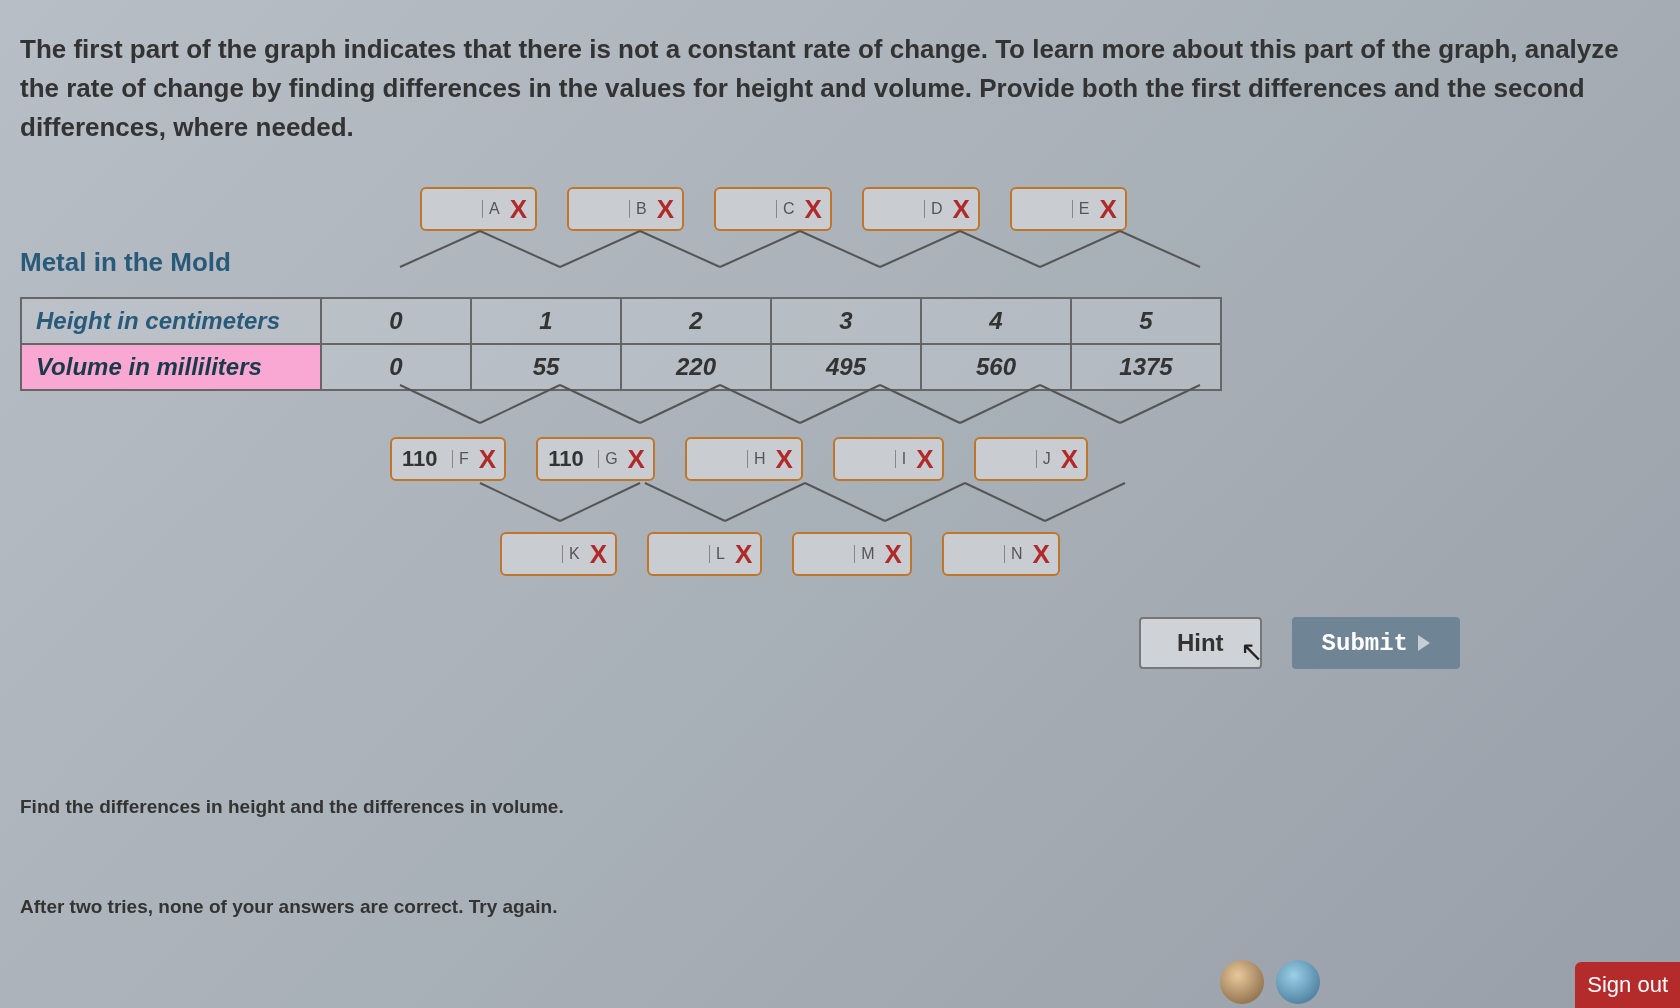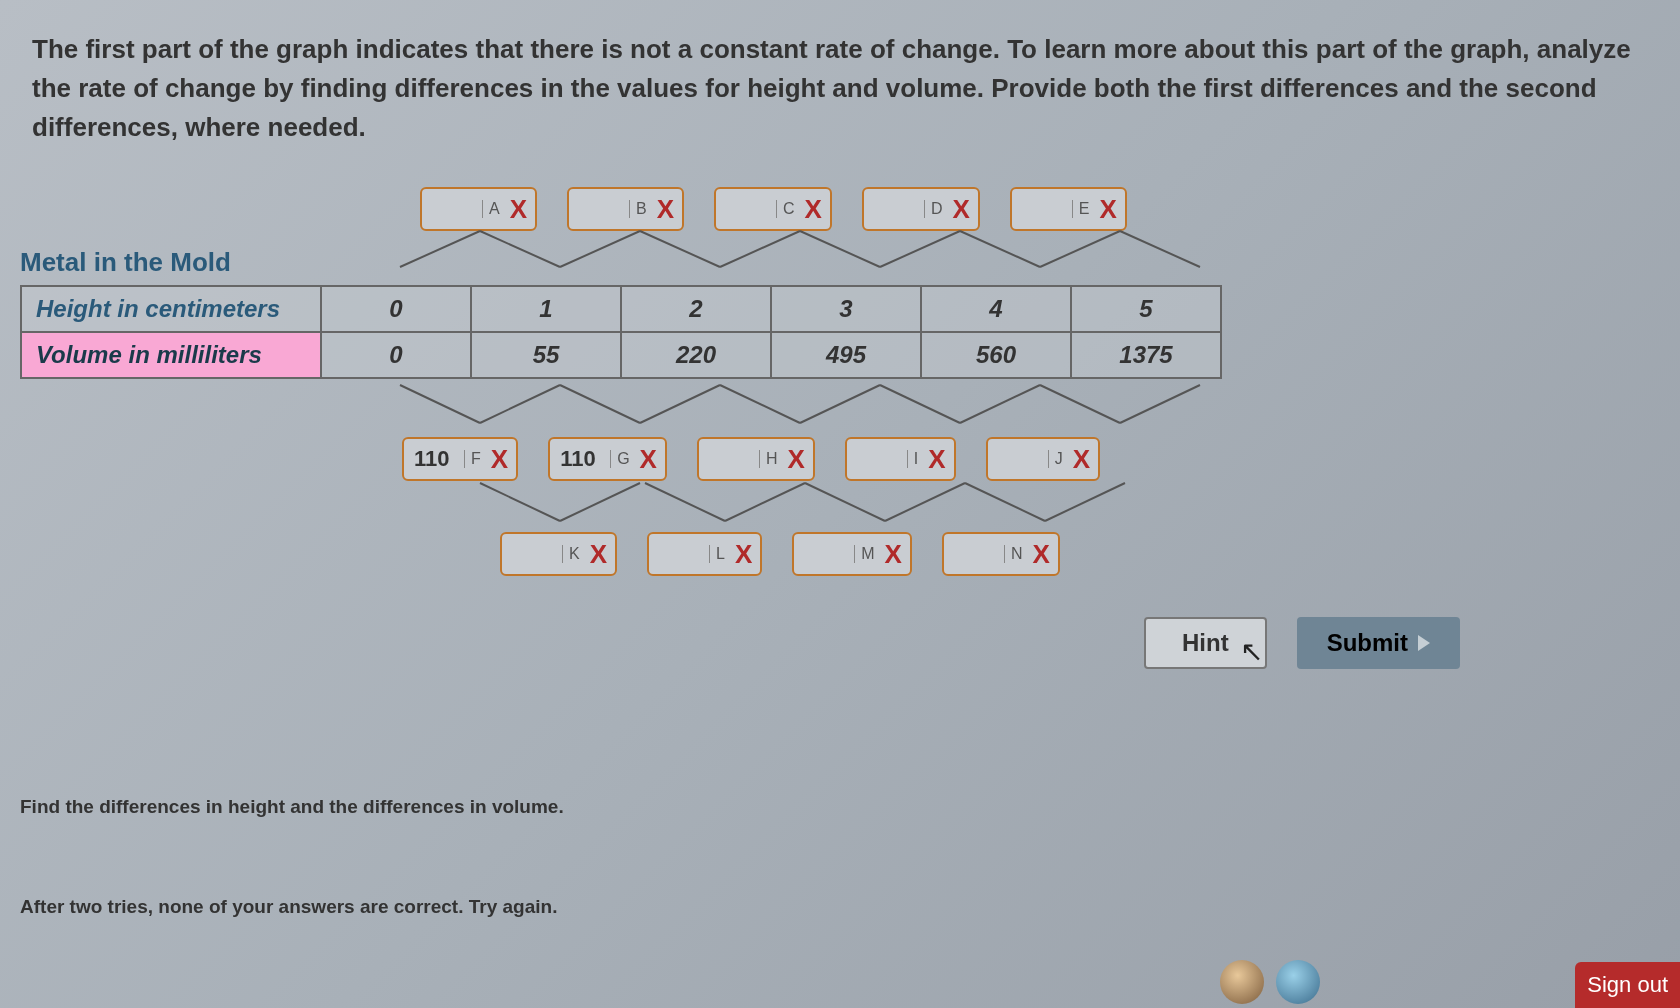--- a/index.html
+++ b/index.html
@@ -10,32 +10,31 @@
     color: #3a3f45;
     position: relative;
     padding: 30px 20px 0 20px;
   }
   .instructions {
     font-size: 26px;
     font-weight: 600;
     line-height: 1.5;
     color: #333;
     max-width: 1640px;
-    margin-left: 12px;
   }
   .diagram-wrap {
     margin-top: 40px;
     position: relative;
   }
   .title-row {
     font-size: 26px;
     font-weight: 700;
     color: #2a5a7a;
     padding-left: 0;
-    margin-bottom: 7px;
+    margin-bottom: 19px;
   }
   
   .tbl {
     border-collapse: collapse;
     font-size: 24px;
     font-style: italic;
   }
   .tbl th, .tbl td {
     border: 2px solid #666;
     padding: 8px 14px;
@@ -108,30 +107,31 @@
     background: #cfd3d7;
     color: #333;
     font-size: 24px;
     font-weight: 600;
     padding: 10px 36px;
     border-radius: 4px;
     cursor: pointer;
   }
   .submit-btn {
     background: #6f8595;
-    color: #000000;
+    color: #ffffff;
     font-size: 24px;
     font-weight: 600;
     padding: 12px 30px;
     border: none;
     border-radius: 4px;
     cursor: pointer;
     display: inline-flex;
     align-items: center;
     gap: 10px;
+    font-family: Liberation Mono, monospace;
   }
   .submit-btn .tri {
     width: 0; height: 0;
     border-top: 8px solid transparent;
     border-bottom: 8px solid transparent;
     border-left: 12px solid #c5ced4;
   }
   .feedback {
     position: absolute;
     left: 20px;
@@ -243,21 +243,21 @@
   </div>
 
   <svg class="connector" style="left:320px; top:198px; width:900px; height:40px;">
     <path d="M60 0 L140 38 M140 38 L220 0"></path>
     <path d="M220 0 L300 38 M300 38 L380 0"></path>
     <path d="M380 0 L460 38 M460 38 L540 0"></path>
     <path d="M540 0 L620 38 M620 38 L700 0"></path>
     <path d="M700 0 L780 38 M780 38 L860 0"></path>
   </svg>
 
-  <div class="row fdiff" style="left:382px; top:250px;">
+  <div class="row fdiff" style="left:370px; top:250px;">
     <div class="abox">
       <span class="val" style="text-align:left;">110</span>
       <span class="letter">F</span>
       <span class="xbtn">X</span>
     </div>
     <div class="abox">
       <span class="val" style="text-align:left;">110</span>
       <span class="letter">G</span>
       <span class="xbtn">X</span>
     </div>

